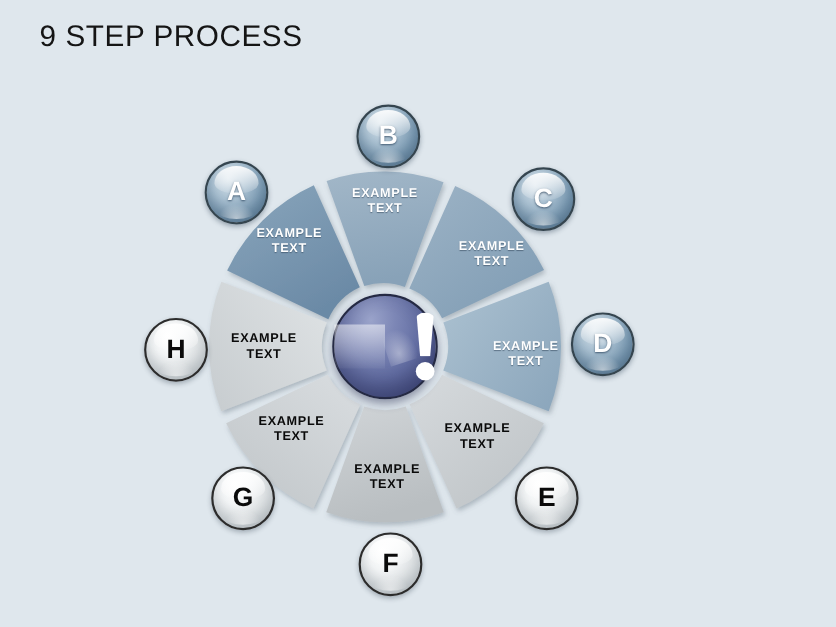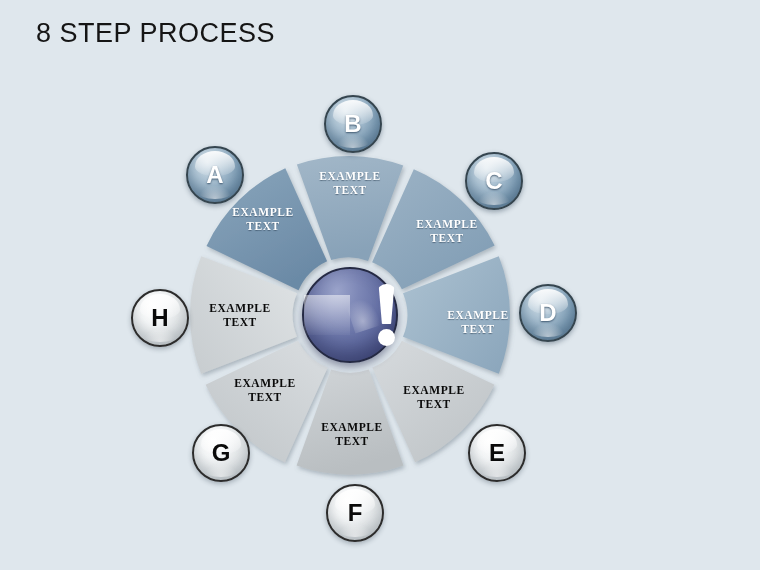--- a/index.html
+++ b/index.html
@@ -41,21 +41,21 @@
   svg.wheel {
     position: absolute;
     left: 0; top: 0;
     width: 760px;
     height: 570px;
     display: block;
   }
   .seg-label {
     position: absolute;
     text-align: center;
-    font-family: Liberation Serif, serif;
+    font-family: Liberation Sans, sans-serif;
     font-weight: bold;
     font-size: 11.5px;
     line-height: 14px;
     letter-spacing: 0.6px;
     white-space: nowrap;
     pointer-events: none;
   }
   .seg-label.light {
     color: #ffffff;
     text-shadow: 0 1px 1px rgba(40,60,80,0.55);
@@ -168,21 +168,21 @@
     height: 17px;
     border-radius: 50%;
     background: #ffffff;
   }
 </style>
 </head>
 <body>
 
 <div id="slide">
 
-  <div id="page-title">8 STEP PROCESS</div>
+  <div id="page-title">9 STEP PROCESS</div>
 
   <div id="diagram-wrap">
 
     <svg class="wheel" viewBox="0 0 760 570">
       <defs>
         <filter id="segShadow" x="-25%" y="-25%" width="150%" height="150%">
           <feDropShadow dx="1.5" dy="2.5" stdDeviation="2.2" flood-color="#5c6a78" flood-opacity="0.40"></feDropShadow>
         </filter>
         <linearGradient id="gA" x1="0" y1="0" x2="0.6" y2="1">
           <stop offset="0%" stop-color="#8aa6bc"></stop>

